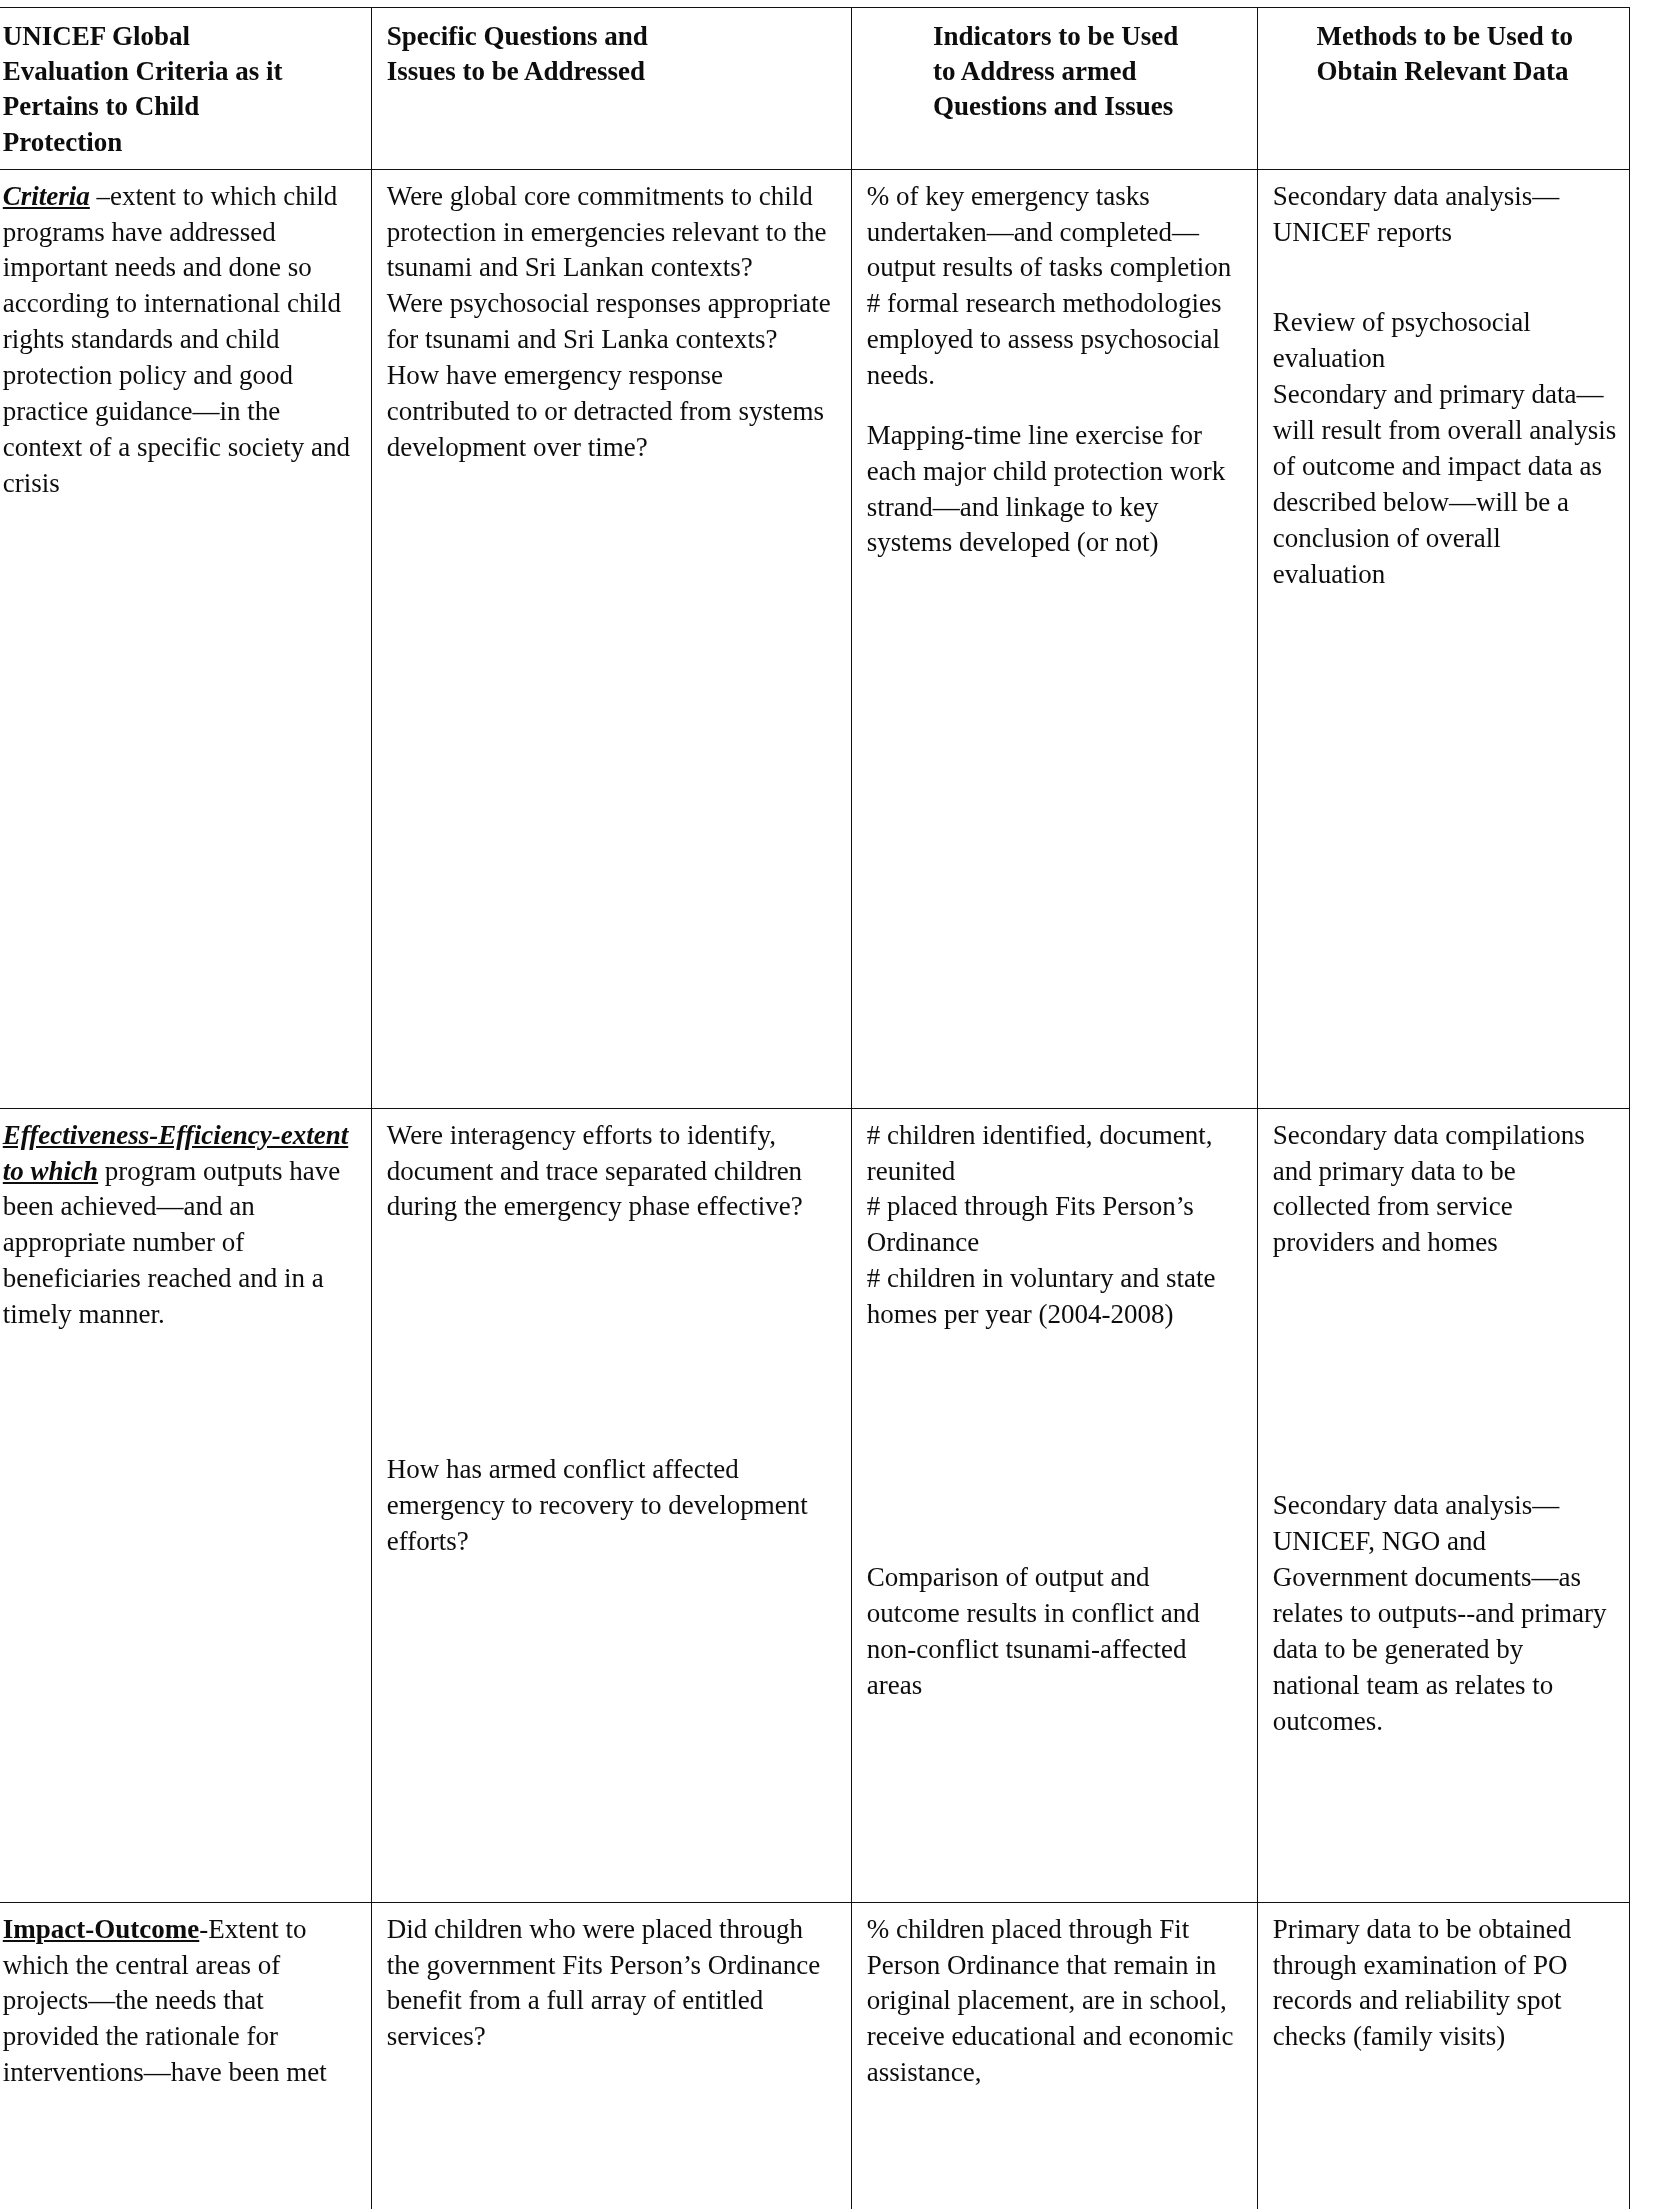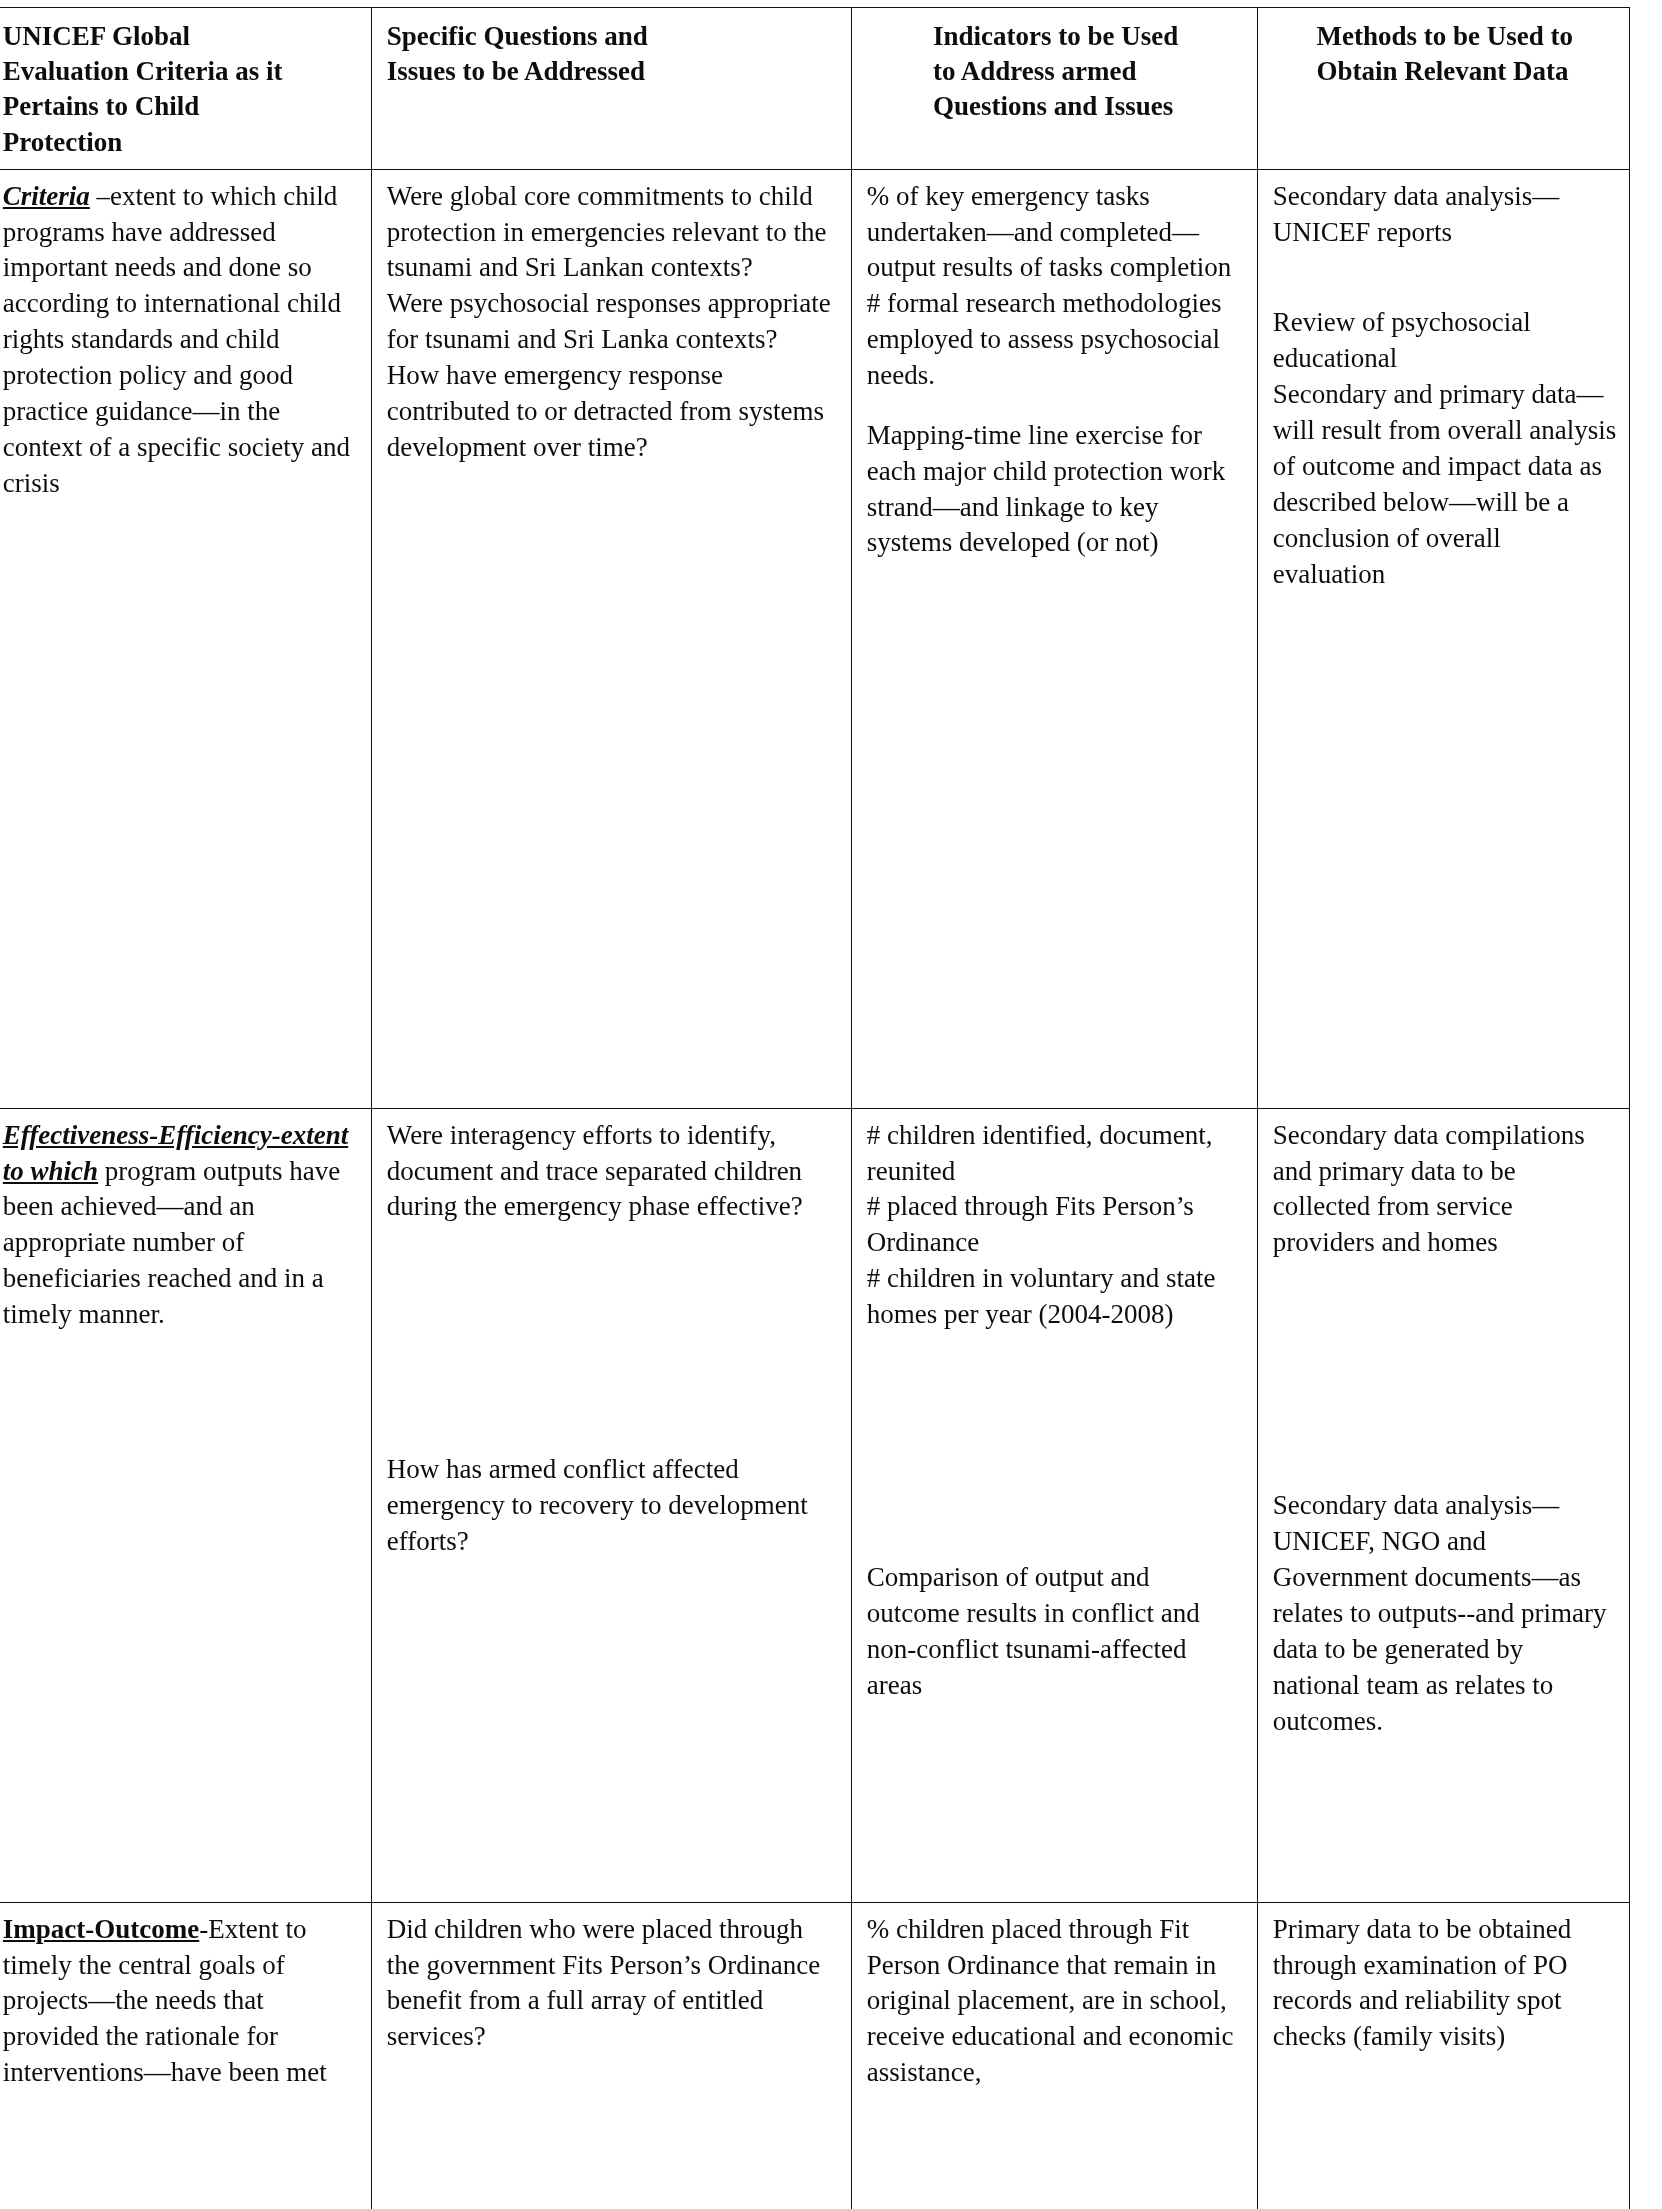--- a/index.html
+++ b/index.html
@@ -145,21 +145,21 @@
         </td>
         <td class="cell-body">
           <p class="block">% of key emergency tasks undertaken—and completed—output results of tasks completion</p>
           <p class="block"># formal research methodologies employed to assess psychosocial needs.</p>
           <div class="gap-sm"></div>
           <p class="block">Mapping-time line exercise for each major child protection work strand—and linkage to key systems developed (or not)</p>
         </td>
         <td class="cell-body">
           <p class="block">Secondary data analysis—UNICEF reports</p>
           <div class="gap-md"></div>
-          <p class="block">Review of psychosocial educational</p>
+          <p class="block">Review of psychosocial evaluation</p>
           <p class="block">Secondary and primary data—will result from overall analysis of outcome and impact data as described below—will be a conclusion of overall evaluation</p>
         </td>
       </tr>
 
       <tr class="row-effectiveness">
         <td class="cell-body">
           <p><span class="crit-title">Effectiveness-Efficiency-extent to which</span><span> program outputs have been achieved—and an appropriate number of beneficiaries reached and in a timely manner.</span></p>
         </td>
         <td class="cell-body">
           <p class="block">Were interagency efforts to identify, document and trace separated children during the emergency phase effective?</p>
@@ -175,21 +175,21 @@
         </td>
         <td class="cell-body">
           <p class="block">Secondary data compilations and primary data to be collected from service providers and homes</p>
           <div class="gap-xl"></div>
           <p class="block">Secondary data analysis—UNICEF, NGO and Government documents—as relates to outputs--and primary data to be generated by national team as relates to outcomes.</p>
         </td>
       </tr>
 
       <tr class="row-impact">
         <td class="cell-body">
-          <p><span class="crit-title-plain">Impact-Outcome</span><span>-Extent to timely the central goals of projects—the needs that provided the rationale for interventions—have been met</span></p>
+          <p><span class="crit-title-plain">Impact-Outcome</span><span>-Extent to which the central areas of projects—the needs that provided the rationale for interventions—have been met</span></p>
         </td>
         <td class="cell-body">
           <p class="block">Did children who were placed through the government Fits Person’s Ordinance benefit from a full array of entitled services?</p>
         </td>
         <td class="cell-body">
           <p class="block"> % children placed through Fit Person Ordinance that remain in original placement, are in school, receive educational and economic assistance,</p>
         </td>
         <td class="cell-body">
           <p class="block">Primary data to be obtained through examination of PO records and reliability spot checks (family visits)</p>
         </td>

